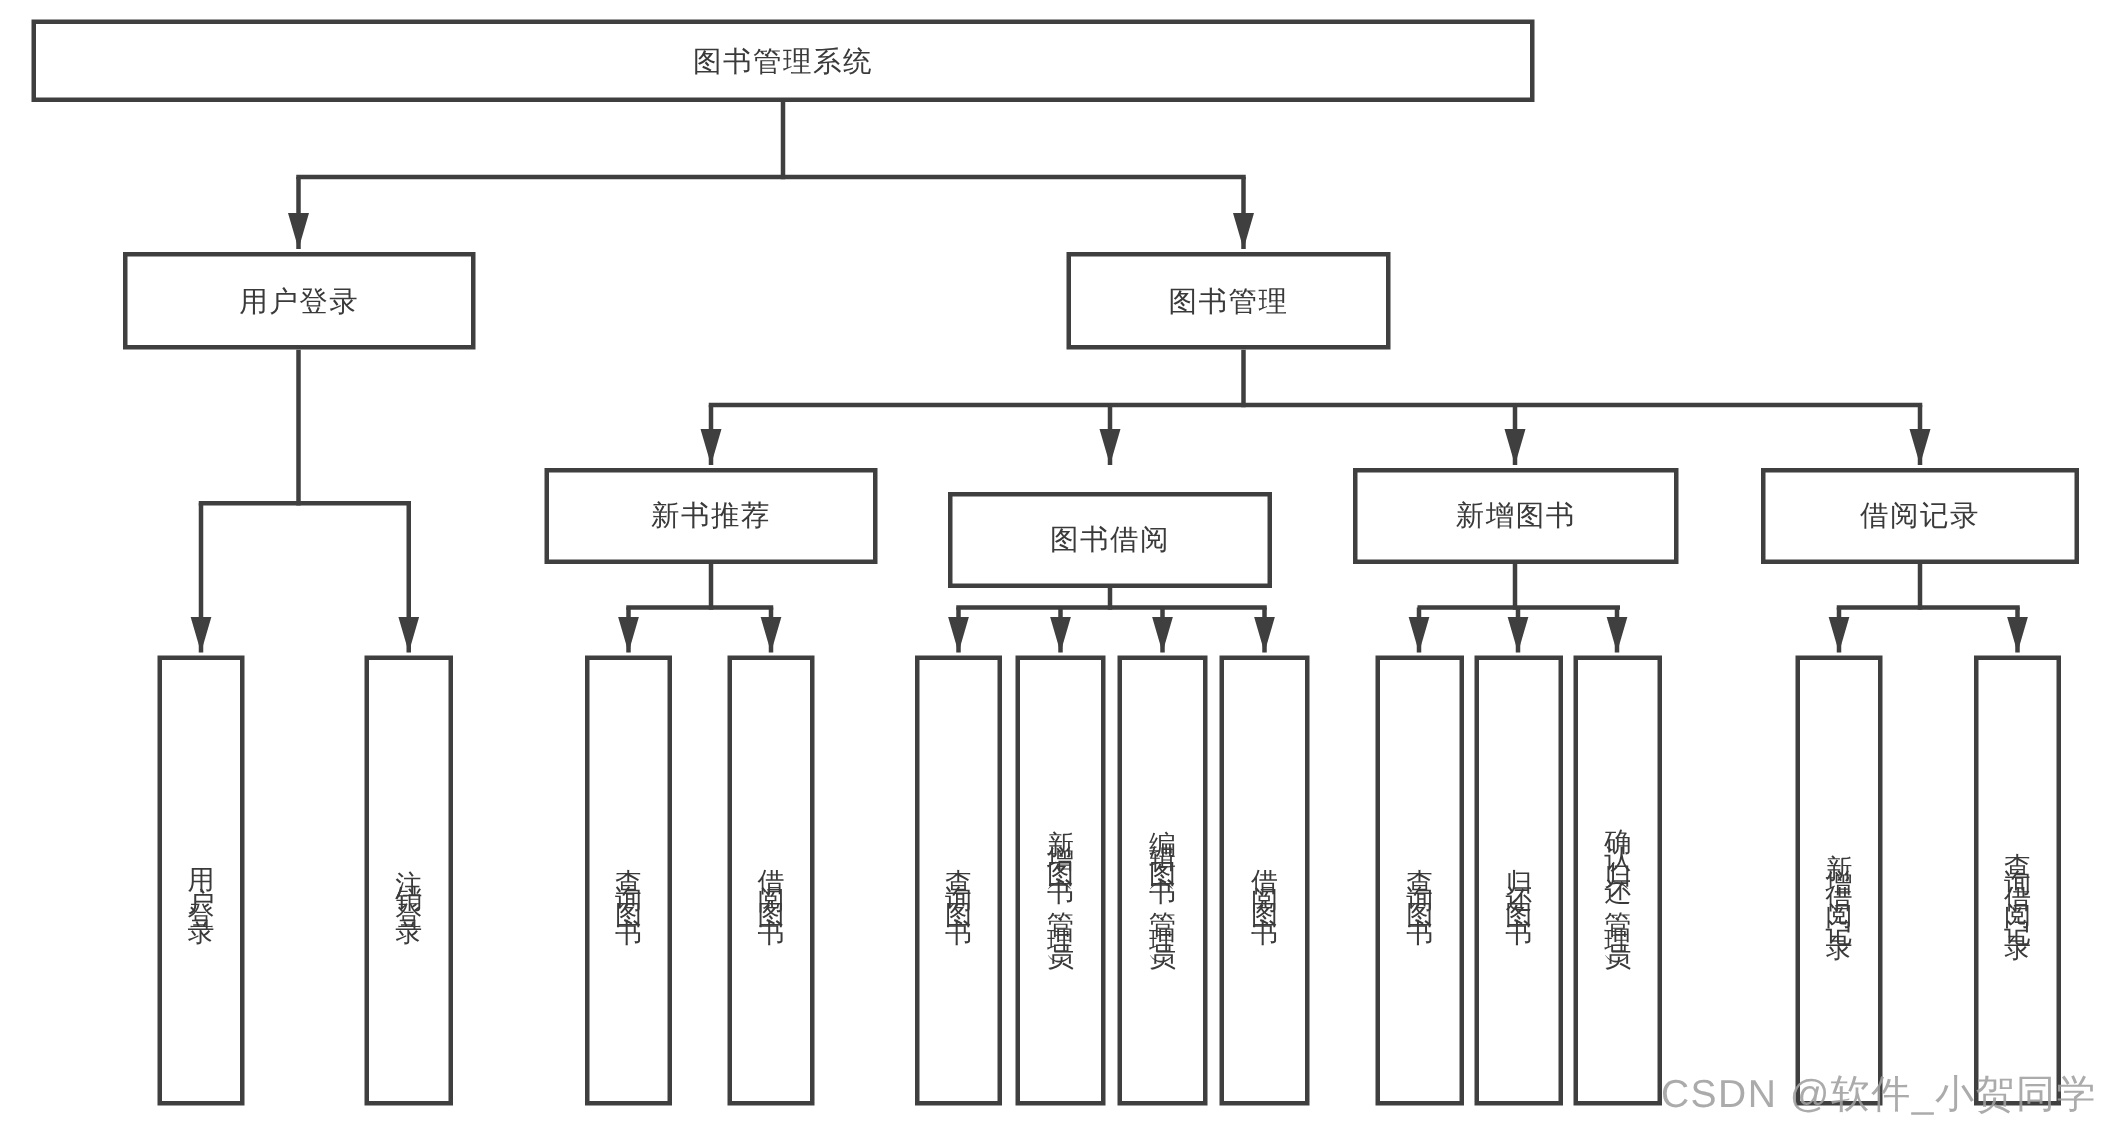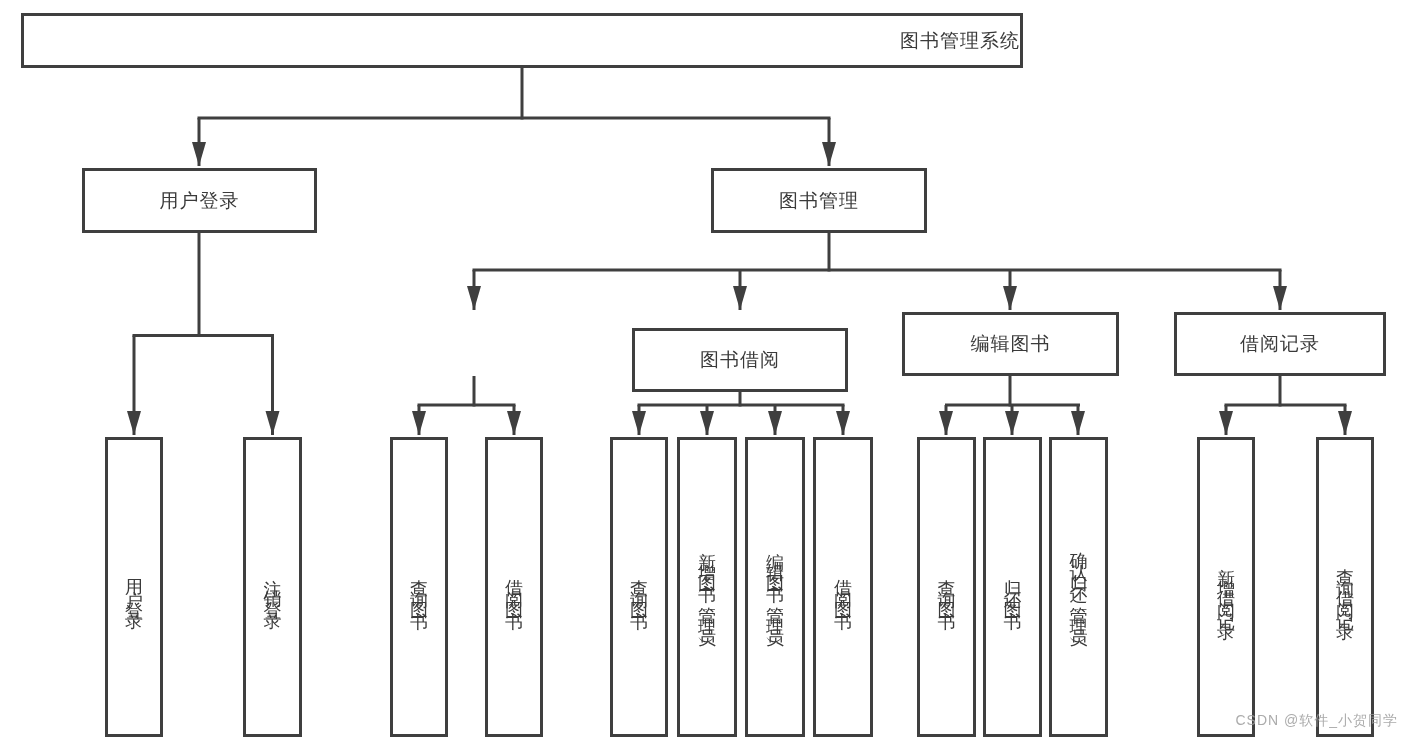--- a/index.html
+++ b/index.html
@@ -43,21 +43,21 @@
     line-height:1;
     letter-spacing:11px;
     color:var(--text);
     white-space:nowrap;
   }
   #watermark{
     position:absolute;
     right:7px;
     top:712px;
     z-index:5;
-    font-size:14px;
+    font-size:26px;
     color:#a0a0a0;
     opacity:.88;
     letter-spacing:1px;
     white-space:nowrap;
   }
 </style>
 </head>
 <body>
 
 <div id="canvas">
@@ -103,36 +103,39 @@
     <line class="arrowline" x1="946" y1="405" x2="946" y2="435"></line>
     <line class="arrowline" x1="1012" y1="405" x2="1012" y2="435"></line>
     <line class="arrowline" x1="1078" y1="405" x2="1078" y2="435"></line>
 
     <line x1="1280" y1="376" x2="1280" y2="406.5"></line>
     <line x1="1224.5" y1="405" x2="1346.5" y2="405"></line>
     <line class="arrowline" x1="1226" y1="405" x2="1226" y2="435"></line>
     <line class="arrowline" x1="1345" y1="405" x2="1345" y2="435"></line>
   </svg>
 
-  <div class="node node-h" style="left:21px;top:13px;width:1002px;height:55px;justify-content:flex-end;">
+  <div class="node node-h" style="left:21px;top:13px;width:1002px;height:55px;">
     <span>图书管理系统</span>
   </div>
 
   <div class="node node-h" style="left:82px;top:168px;width:235px;height:65px;">
     <span>用户登录</span>
   </div>
   <div class="node node-h" style="left:711px;top:168px;width:216px;height:65px;">
     <span>图书管理</span>
   </div>
 
+  <div class="node node-h" style="left:363px;top:312px;width:222px;height:64px;">
+    <span>新书推荐</span>
+  </div>
   <div class="node node-h" style="left:632px;top:328px;width:216px;height:64px;">
     <span>图书借阅</span>
   </div>
   <div class="node node-h" style="left:902px;top:312px;width:217px;height:64px;">
-    <span>编辑图书</span>
+    <span>新增图书</span>
   </div>
   <div class="node node-h" style="left:1174px;top:312px;width:212px;height:64px;">
     <span>借阅记录</span>
   </div>
 
   <div class="node leaf" style="left:105px;top:437px;width:58px;height:300px;">
     <span>用户登录</span>
   </div>
   <div class="node leaf" style="left:243px;top:437px;width:59px;height:300px;">
     <span>注销登录</span>

